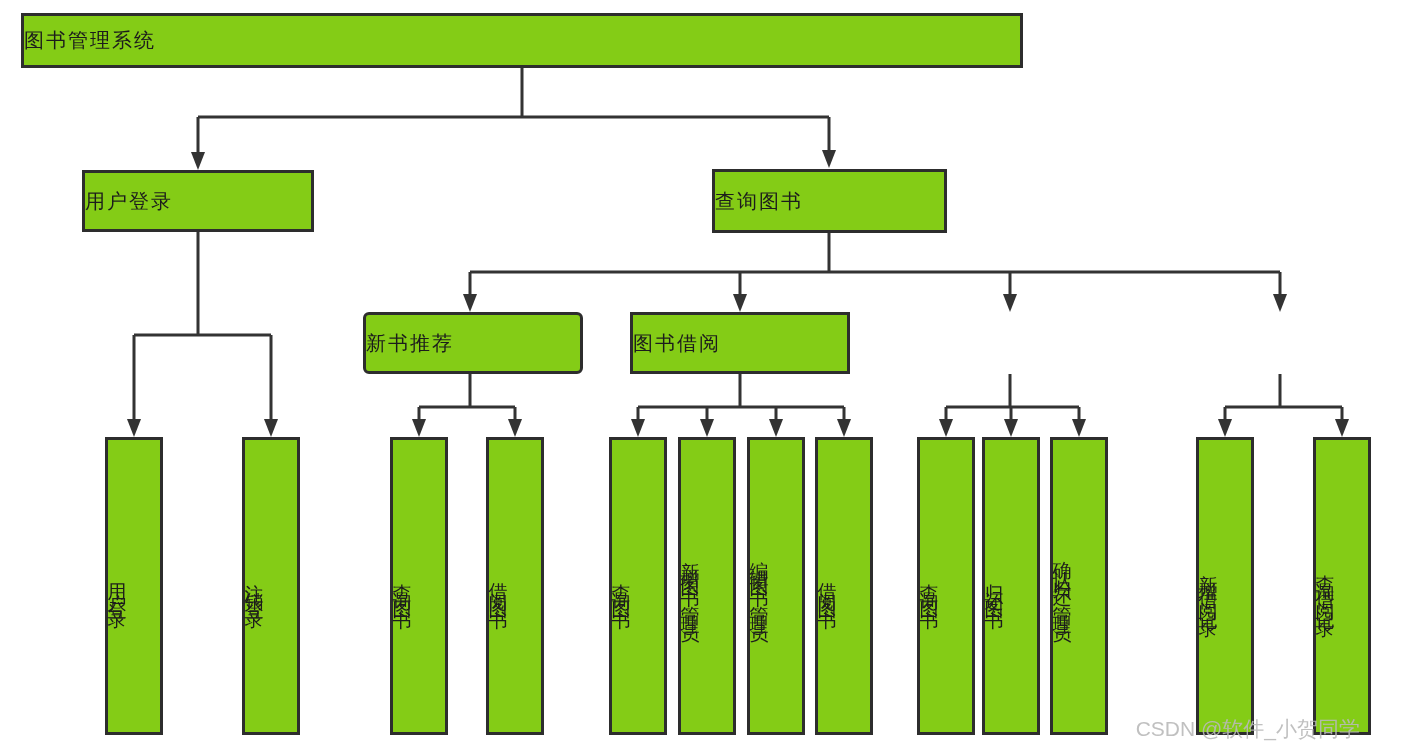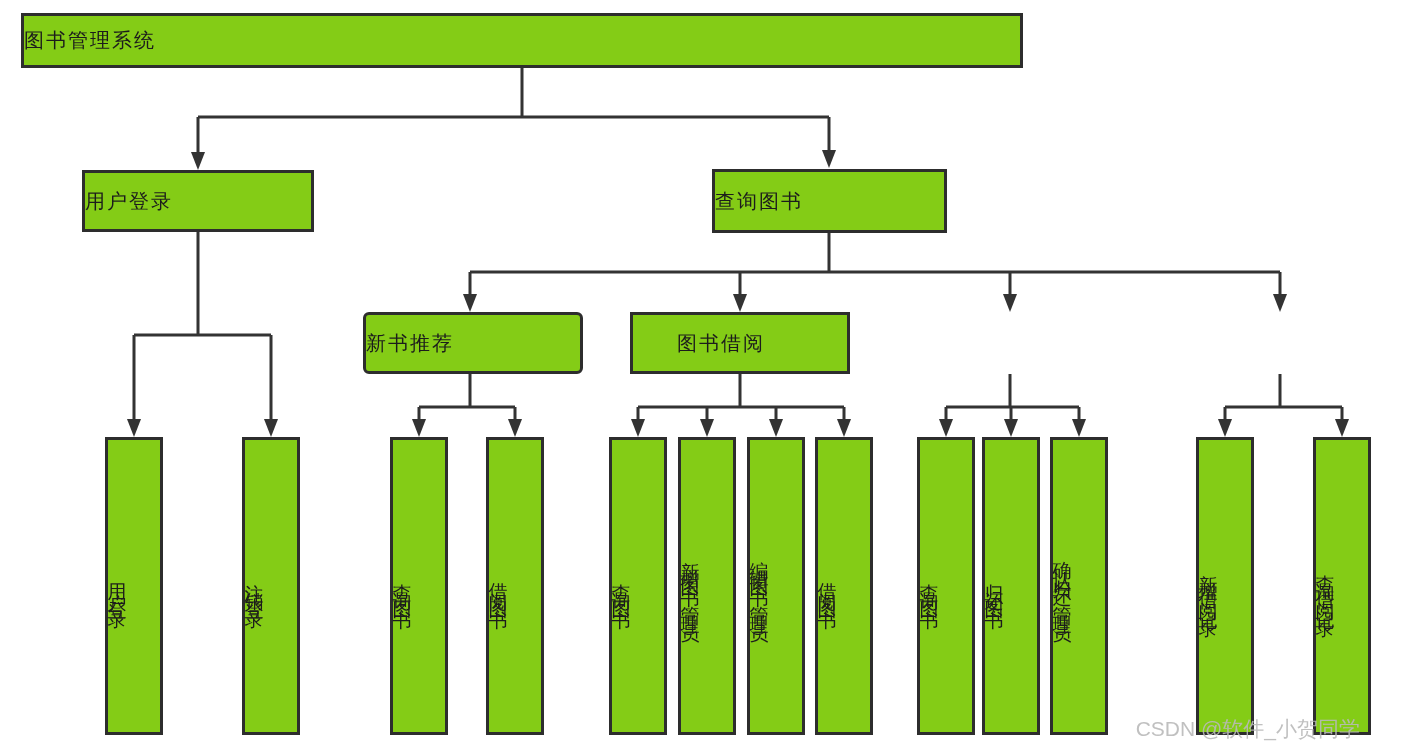--- a/index.html
+++ b/index.html
@@ -81,21 +81,21 @@
   <div class="box" style="left:82px;top:170px;width:232px;height:62px;">
     <span class="hlabel">用户登录</span>
   </div>
   <div class="box" style="left:712px;top:169px;width:235px;height:64px;">
     <span class="hlabel">查询图书</span>
   </div>
 
   <div class="box" style="left:363px;top:312px;width:220px;height:62px;border-radius:6px;">
     <span class="hlabel">新书推荐</span>
   </div>
-  <div class="box" style="left:630px;top:312px;width:220px;height:62px;padding-left:44px;">
+  <div class="box" style="left:630px;top:312px;width:220px;height:62px;">
     <span class="hlabel">图书借阅</span>
   </div>
 
   <div class="box leaf" style="left:105px;top:437px;width:58px;height:298px;">
     <span>用户登录</span>
   </div>
   <div class="box leaf" style="left:242px;top:437px;width:58px;height:298px;">
     <span>注销登录</span>
   </div>
 

